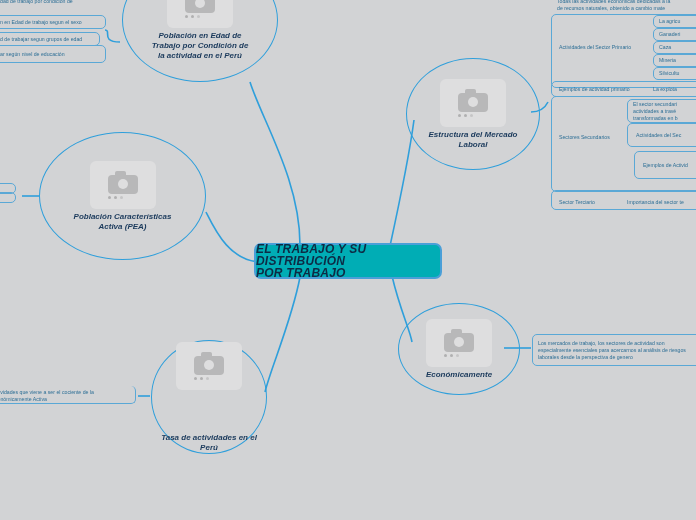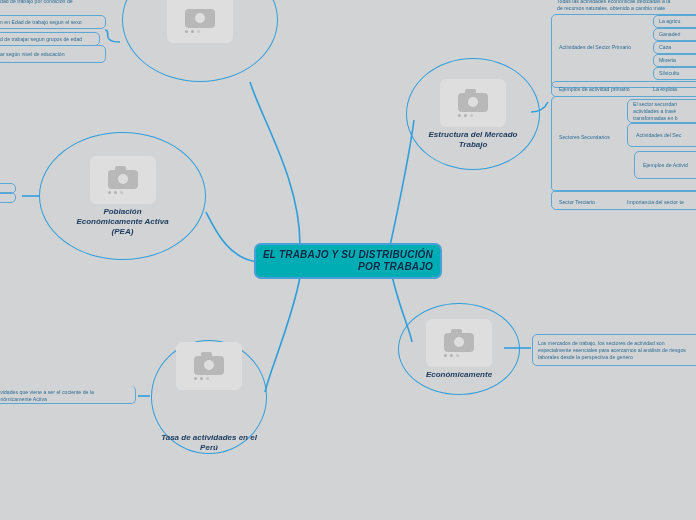--- a/index.html
+++ b/index.html
@@ -27,23 +27,23 @@
     position: absolute;
     left: 254px; top: 243px;
     width: 188px; height: 36px;
     background: #00adb5;
     border: 2px solid #4a9fd8;
     border-radius: 7px;
     box-sizing: border-box;
     display: flex;
     align-items: center;
     justify-content: center;
-    text-align: right;
+    text-align: left;
     color: #0d2b45;
-    font-size: 10px;
+    font-size: 12px;
     font-weight: bold;
     font-style: italic;
     letter-spacing: .2px;
     line-height: 12px;
     z-index: 6;
   }
 
   
   .topic {
     position: absolute;
@@ -163,56 +163,57 @@
             <div class="body"></div>
             <div class="lens"></div>
           </div>
         <div class="dots">
             <i class="on"></i>
             <i class="on"></i>
             <i></i>
           </div>
       </div>
     </div>
+    <div class="caption">Población en Edad de Trabajo por Condición de la actividad en el Perú</div>
   </div>
 
   <div class="topic" style="left:39px; top:132px; width:167px; height:128px;">
     <div class="thumb">
       <div>
         <div class="cam">
             <div class="bump"></div>
             <div class="body"></div>
             <div class="lens"></div>
           </div>
         <div class="dots">
             <i class="on"></i>
             <i class="on"></i>
             <i></i>
           </div>
       </div>
     </div>
-    <div class="caption">Población Económicamente Activa (PEA)</div>
+    <div class="caption">Población Características Activa (PEA)</div>
   </div>
 
   <div class="topic" style="left:406px; top:58px; width:134px; height:112px;">
     <div class="thumb">
       <div>
         <div class="cam">
             <div class="bump"></div>
             <div class="body"></div>
             <div class="lens"></div>
           </div>
         <div class="dots">
             <i class="on"></i>
             <i class="on"></i>
             <i></i>
           </div>
       </div>
     </div>
-    <div class="caption">Estructura del Mercado Trabajo</div>
+    <div class="caption">Estructura del Mercado Laboral</div>
   </div>
 
   <div class="topic" style="left:398px; top:303px; width:122px; height:92px;">
     <div class="thumb">
       <div>
         <div class="cam">
             <div class="bump"></div>
             <div class="body"></div>
             <div class="lens"></div>
           </div>

